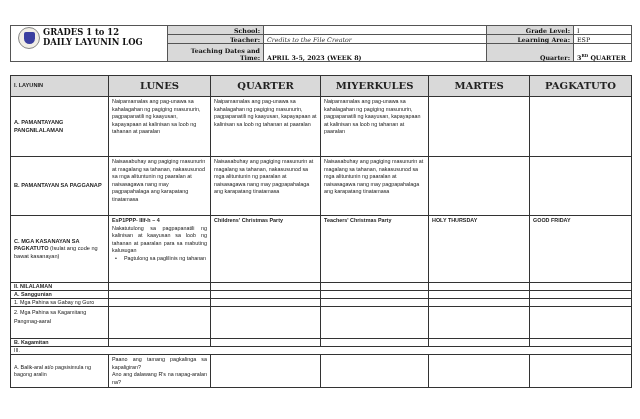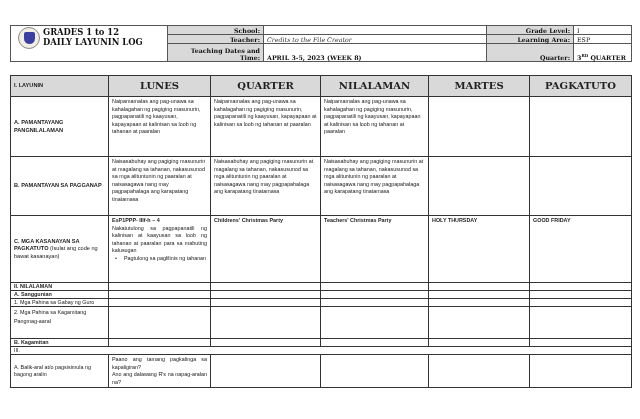--- a/index.html
+++ b/index.html
@@ -90,21 +90,21 @@
         <col style="width:110px">
         <col style="width:108px">
         <col style="width:101px">
         <col style="width:102px">
     </colgroup>
     <tbody>
         <tr class="head">
       <td style="font-weight:bold;font-size:5.6px">I. LAYUNIN</td>
       <td class="day">LUNES</td>
       <td class="day">QUARTER</td>
-      <td class="day">NILALAMAN</td>
+      <td class="day">MIYERKULES</td>
       <td class="day">MARTES</td>
       <td class="day">PAGKATUTO</td>
     </tr>
 
     <tr style="height:60px">
       <td class="rowlbl">A. PAMANTAYANG PANGNILALAMAN</td>
       <td>Naipamamalas ang pag-unawa sa kahalagahan ng pagiging masunurin, pagpapanatili ng kaayusan, kapayapaan at kalinisan sa loob ng tahanan at paaralan</td>
       <td>Naipamamalas ang pag-unawa sa kahalagahan ng pagiging masunurin, pagpapanatili ng kaayusan, kapayapaan at kalinisan sa loob ng tahanan at paaralan</td>
       <td>Naipamamalas ang pag-unawa sa kahalagahan ng pagiging masunurin, pagpapanatili ng kaayusan, kapayapaan at kalinisan sa loob ng tahanan at paaralan</td>
       <td></td>

